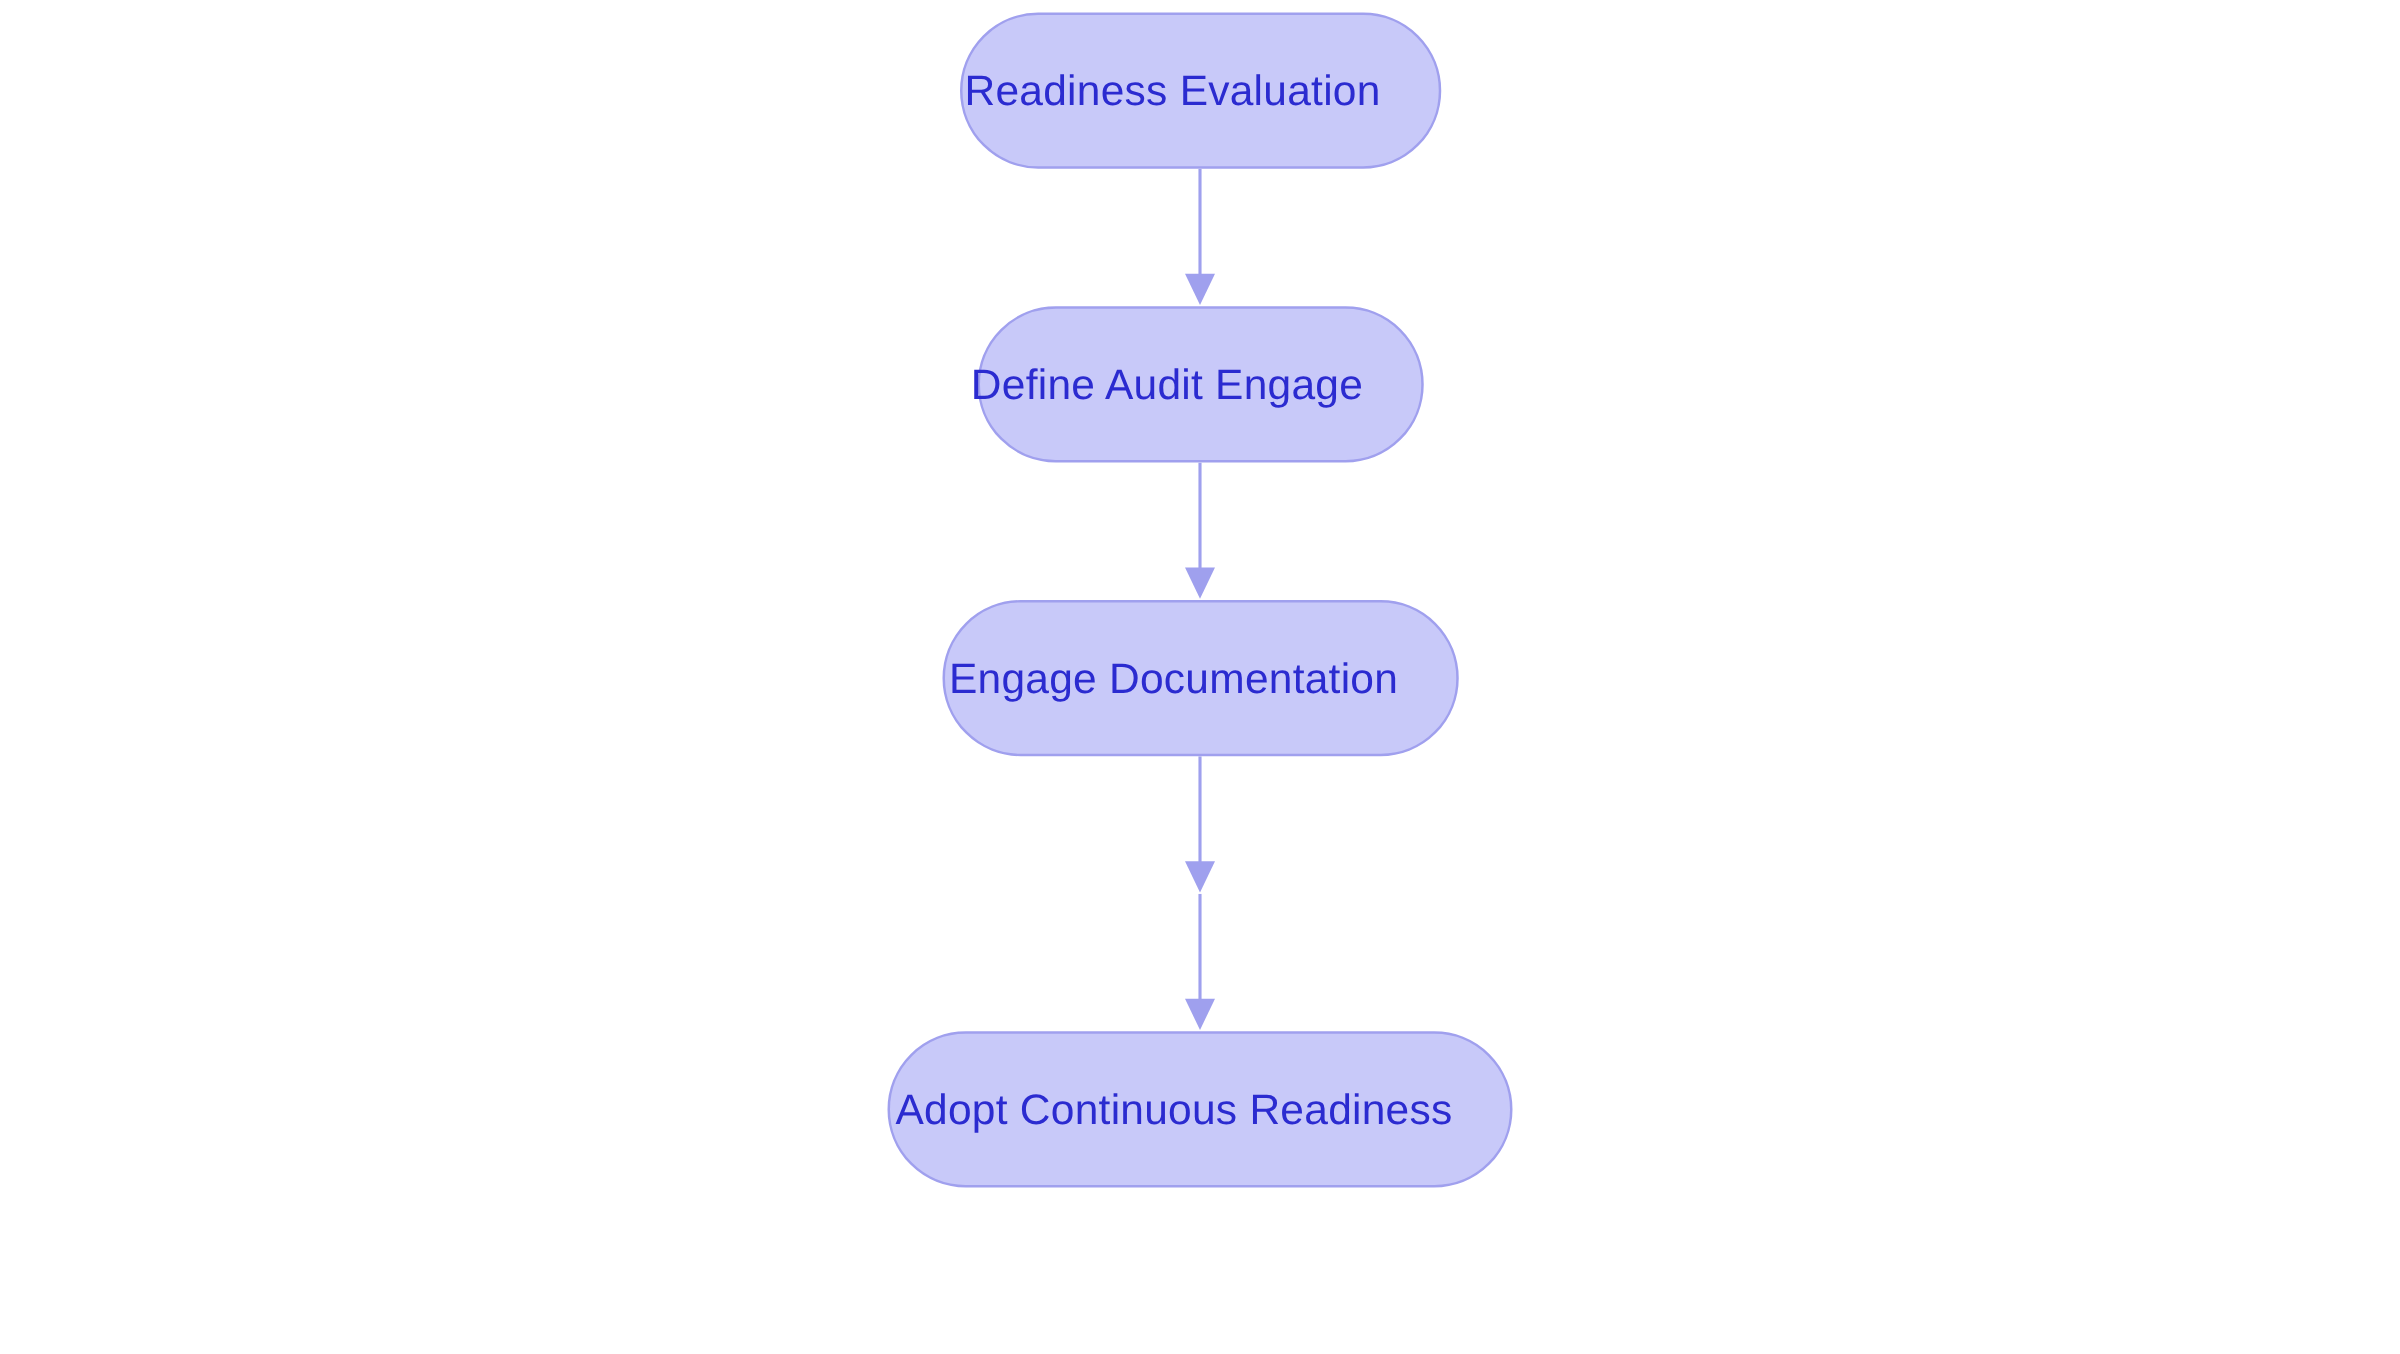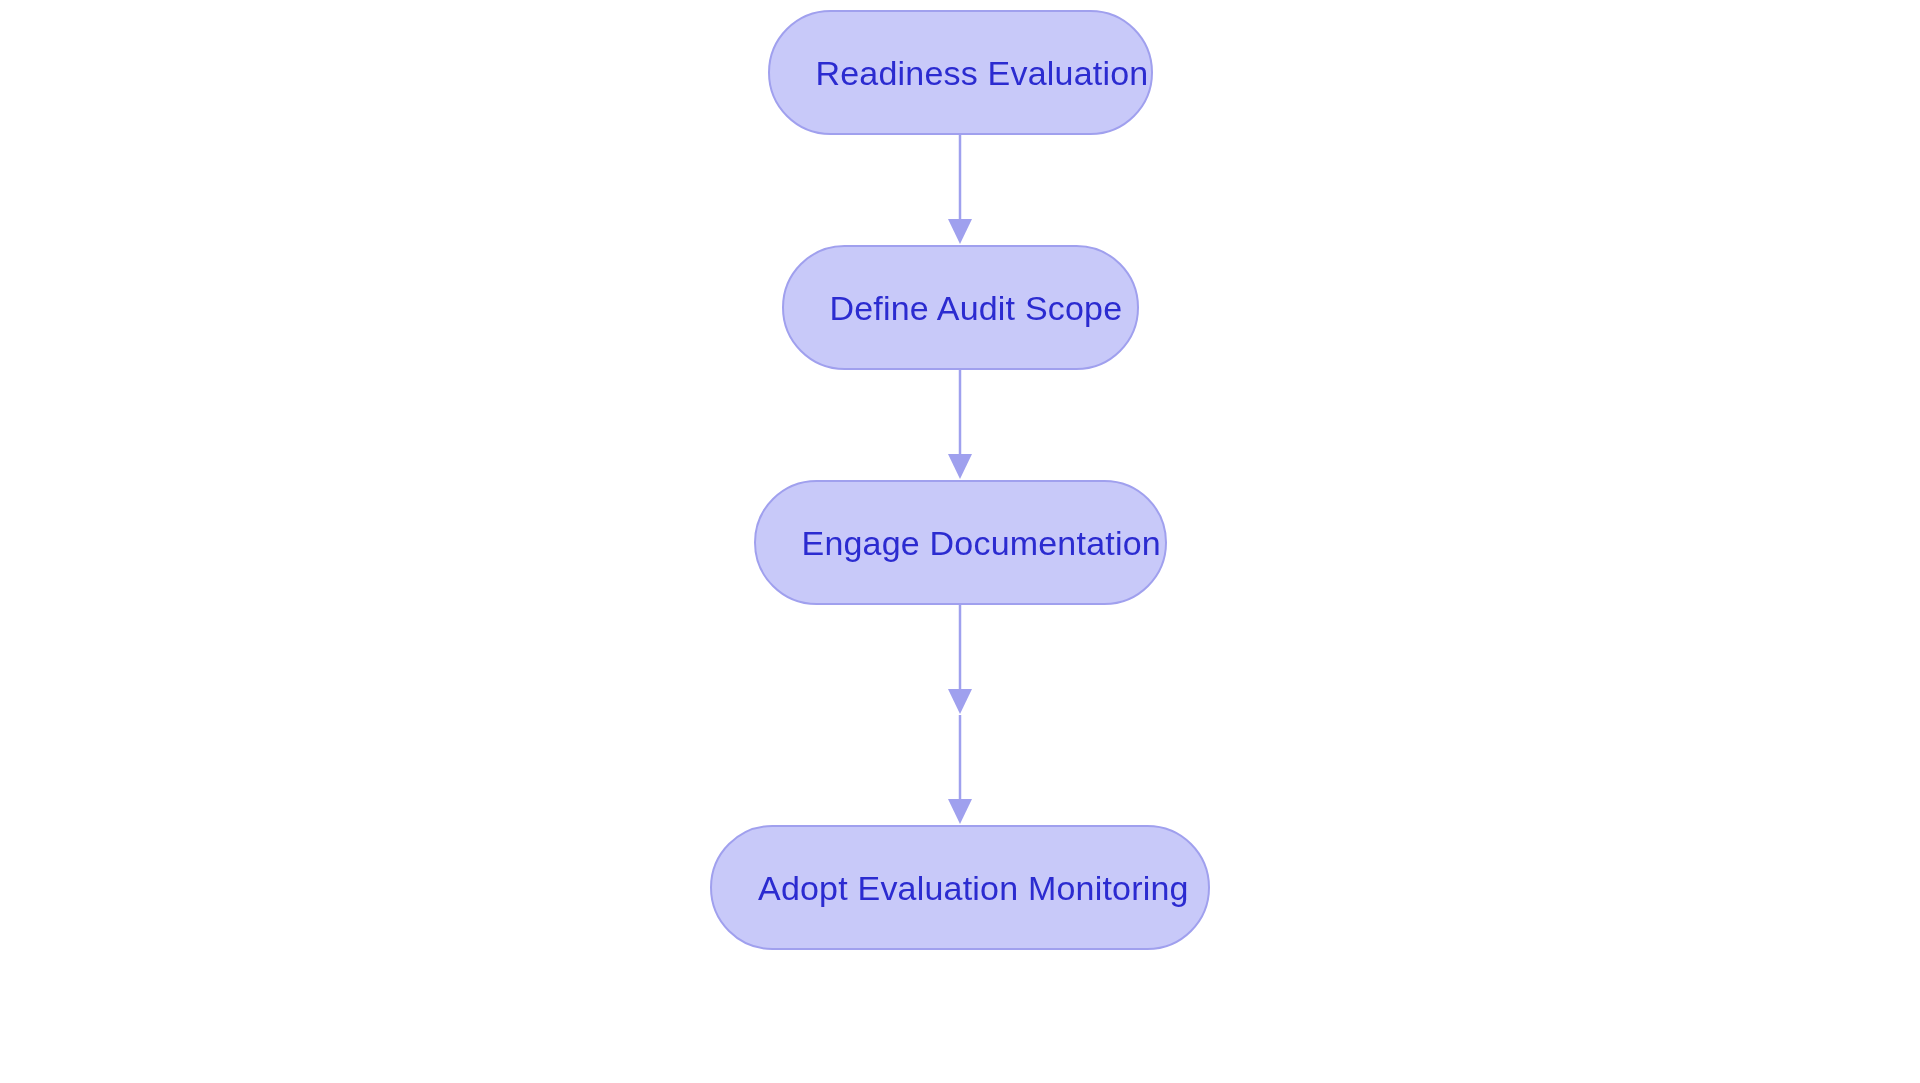--- a/index.html
+++ b/index.html
@@ -26,21 +26,21 @@
   }
 
   .node {
     box-sizing: border-box;
     height: 125px;
     border: 2px solid #a0a0ee;
     background: #c8c9f9;
     border-radius: 63px;
     display: flex;
     align-items: center;
-    justify-content: flex-start;
+    justify-content: flex-end;
     padding: 0 46px;
     flex: 0 0 auto;
   }
 
   .node-label {
     color: #2b2bd0;
     font-family: "Liberation Sans", sans-serif;
     font-size: 34px;
     font-weight: 400;
     line-height: 1;
@@ -84,21 +84,21 @@
   <div class="node n0">
     <span class="node-label">Readiness Evaluation</span>
   </div>
 
   <svg class="connector" viewBox="0 0 26 110" xmlns="http://www.w3.org/2000/svg">
     <line class="conn-line" x1="13" y1="0" x2="13" y2="86"></line>
     <polygon class="conn-head" points="1,84 25,84 13,109"></polygon>
   </svg>
 
   <div class="node n1">
-    <span class="node-label">Define Audit Scope</span>
+    <span class="node-label">Define Audit Engage</span>
   </div>
 
   <svg class="connector" viewBox="0 0 26 110" xmlns="http://www.w3.org/2000/svg">
     <line class="conn-line" x1="13" y1="0" x2="13" y2="86"></line>
     <polygon class="conn-head" points="1,84 25,84 13,109"></polygon>
   </svg>
 
   <div class="node n2">
     <span class="node-label">Engage Documentation</span>
   </div>
@@ -108,16 +108,16 @@
     <polygon class="conn-head" points="1,84 25,84 13,109"></polygon>
   </svg>
 
 
   <svg class="connector" viewBox="0 0 26 110" xmlns="http://www.w3.org/2000/svg">
     <line class="conn-line" x1="13" y1="0" x2="13" y2="86"></line>
     <polygon class="conn-head" points="1,84 25,84 13,109"></polygon>
   </svg>
 
   <div class="node n4">
-    <span class="node-label">Adopt Evaluation Monitoring</span>
+    <span class="node-label">Adopt Continuous Readiness</span>
   </div>
 
 </div>
 
 </body></html>

